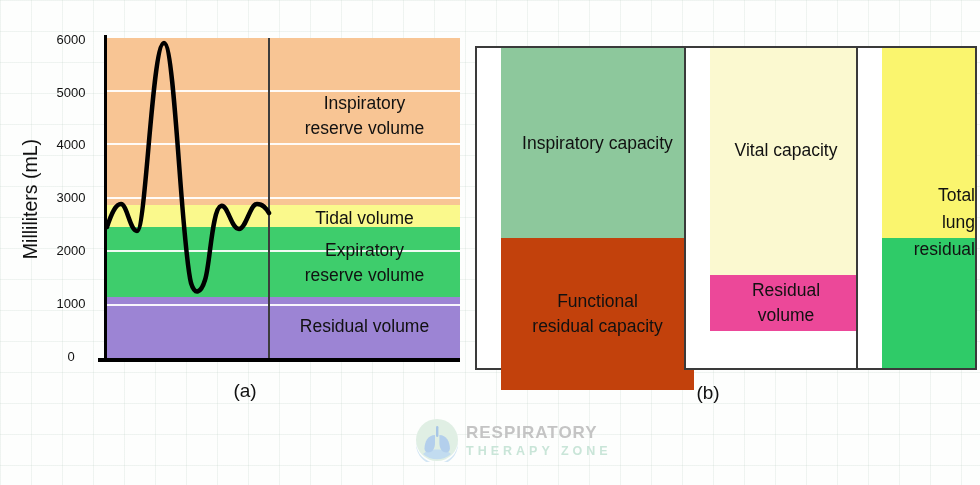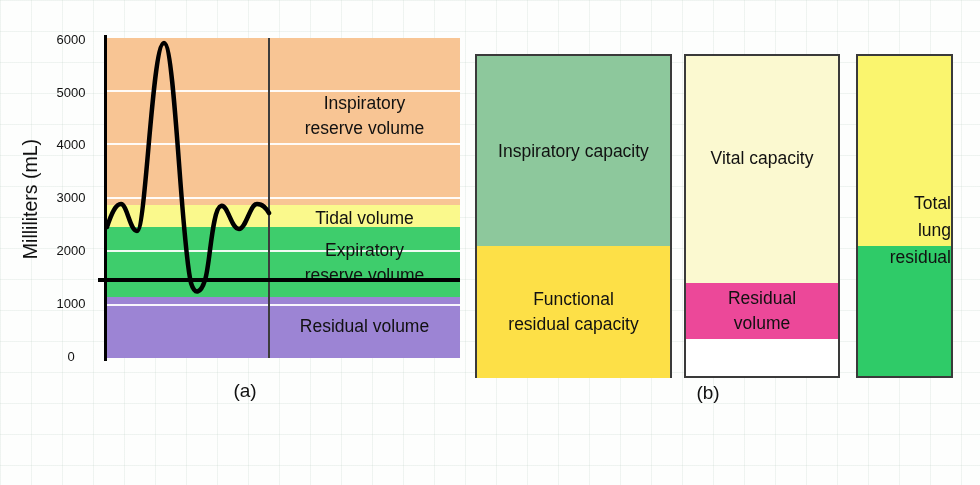--- a/index.html
+++ b/index.html
@@ -9,32 +9,32 @@
     background-color:#fdfefd;
     background-image:
       linear-gradient(to right, rgba(190,208,198,0.22) 1px, transparent 1px),
       linear-gradient(to bottom, rgba(190,208,198,0.22) 1px, transparent 1px);
     background-size:31px 31px;
   }
   
   .y-title{position:absolute; left:30px; top:199px; transform:translate(-50%,-50%) rotate(-90deg);
     font-size:19.5px; white-space:nowrap;}
   .tick{position:absolute; left:42px; width:58px; text-align:center; font-size:13px; line-height:21px;}
-  .chart{position:absolute; left:107px; top:38px; width:353px; height:240px;}
+  .chart{position:absolute; left:107px; top:38px; width:353px; height:320px;}
   .band{width:100%;}
   .gridline{position:absolute; left:0; width:100%; height:2px; background:rgba(255,255,255,0.92);}
   .divider{position:absolute; left:161px; top:0; width:2px; height:320px; background:#3c3c3c;}
   .axis-y{position:absolute; left:-3px; top:-3px; width:3px; height:326px; background:#000;}
   .axis-x{position:absolute; left:-9px; bottom:-4px; width:362px; height:4px; background:#000;}
   .trace{position:absolute; left:0; top:0; overflow:visible;}
   .band-label{position:absolute; left:162px; width:191px; text-align:center;
     font-size:17.5px; line-height:25px;}
   .panel-caption{position:absolute; font-size:19px; text-align:center;}
   
-  .bar{position:absolute; top:54px; height:320px; border:2px solid #3a3a3a; background:#fff;}
+  .bar{position:absolute; top:46px; height:320px; border:2px solid #3a3a3a; background:#fff;padding-left:24px;}
   .seg{width:100%; display:flex; flex-direction:column; justify-content:center; align-items:center;
     font-size:17.5px; line-height:25px; text-align:center;}
   .bar3-label{position:absolute; left:0; right:0; top:134px; text-align:right;
     font-size:17.5px; line-height:27px;}
   
   .logo{position:absolute; left:415px; top:418px; display:flex; align-items:center; gap:7px;}
   .logo-text .l1{font-size:17px; font-weight:bold; color:#c4c4c4; letter-spacing:1px;}
   .logo-text .l2{font-size:12.5px; font-weight:bold; color:#c9e5d8; letter-spacing:4px; margin-top:1px;}
 </style>
 </head>
@@ -98,21 +98,21 @@
     <div class="axis-y"></div>
     <div class="axis-x"></div>
   </div>
 
   <div class="panel-caption" style="left:223px;top:380px;width:44px">(a)</div>
 
   <div class="bar" style="left:475px;width:193px">
     <div class="seg" style="height:190px;background:#8DC89C">
       <div>Inspiratory capacity</div>
     </div>
-    <div class="seg" style="height:132px;background:#fde047">
+    <div class="seg" style="height:152px;background:#c2410c">
       <div>Functional</div>
       <div>residual capacity</div>
     </div>
   </div>
 
   <div class="bar" style="left:684px;width:152px">
     <div class="seg" style="height:227px;background:#FBF9D0;padding-bottom:0">
       <div style="margin-bottom:22px">Vital capacity</div>
     </div>
     <div class="seg" style="height:56px;background:#ec4899">
@@ -126,14 +126,28 @@
     <div class="seg" style="height:130px;background:#2FCB68"></div>
     <div class="bar3-label">
       <div>Total</div>
       <div>lung</div>
       <div>residual</div>
     </div>
   </div>
 
   <div class="panel-caption" style="left:688px;top:382px;width:40px">(b)</div>
 
+  <div class="logo">
+    <svg width="44" height="44" viewBox="0 0 44 44">
+      <circle cx="22" cy="22" r="21" fill="#e0efe4"></circle>
+      <path d="M1 24 A21 21 0 0 0 43 24 L43 26 A21 21 0 0 1 1 26 Z" fill="#d3e6f4"></path>
+      <path d="M8 36 A21 21 0 0 0 36 36 C30 30 14 30 8 36 Z" fill="#c2dcf0"></path>
+      <rect x="21" y="8" width="2.4" height="11" rx="1.2" fill="#a7c6e6"></rect>
+      <path d="M20 17 C13 17 9.5 24 9.5 30.5 C9.5 34 12.5 35.2 15.5 34 C18.5 32.8 20 29 20 25 Z" fill="#b3cfec"></path>
+      <path d="M24.4 17 C31.4 17 34.9 24 34.9 30.5 C34.9 34 31.9 35.2 28.9 34 C25.9 32.8 24.4 29 24.4 25 Z" fill="#b3cfec"></path>
+    </svg>
+    <div class="logo-text">
+      <div class="l1">RESPIRATORY</div>
+      <div class="l2">THERAPY ZONE</div>
+    </div>
+  </div>
 
 </div>
 
 </body></html>

